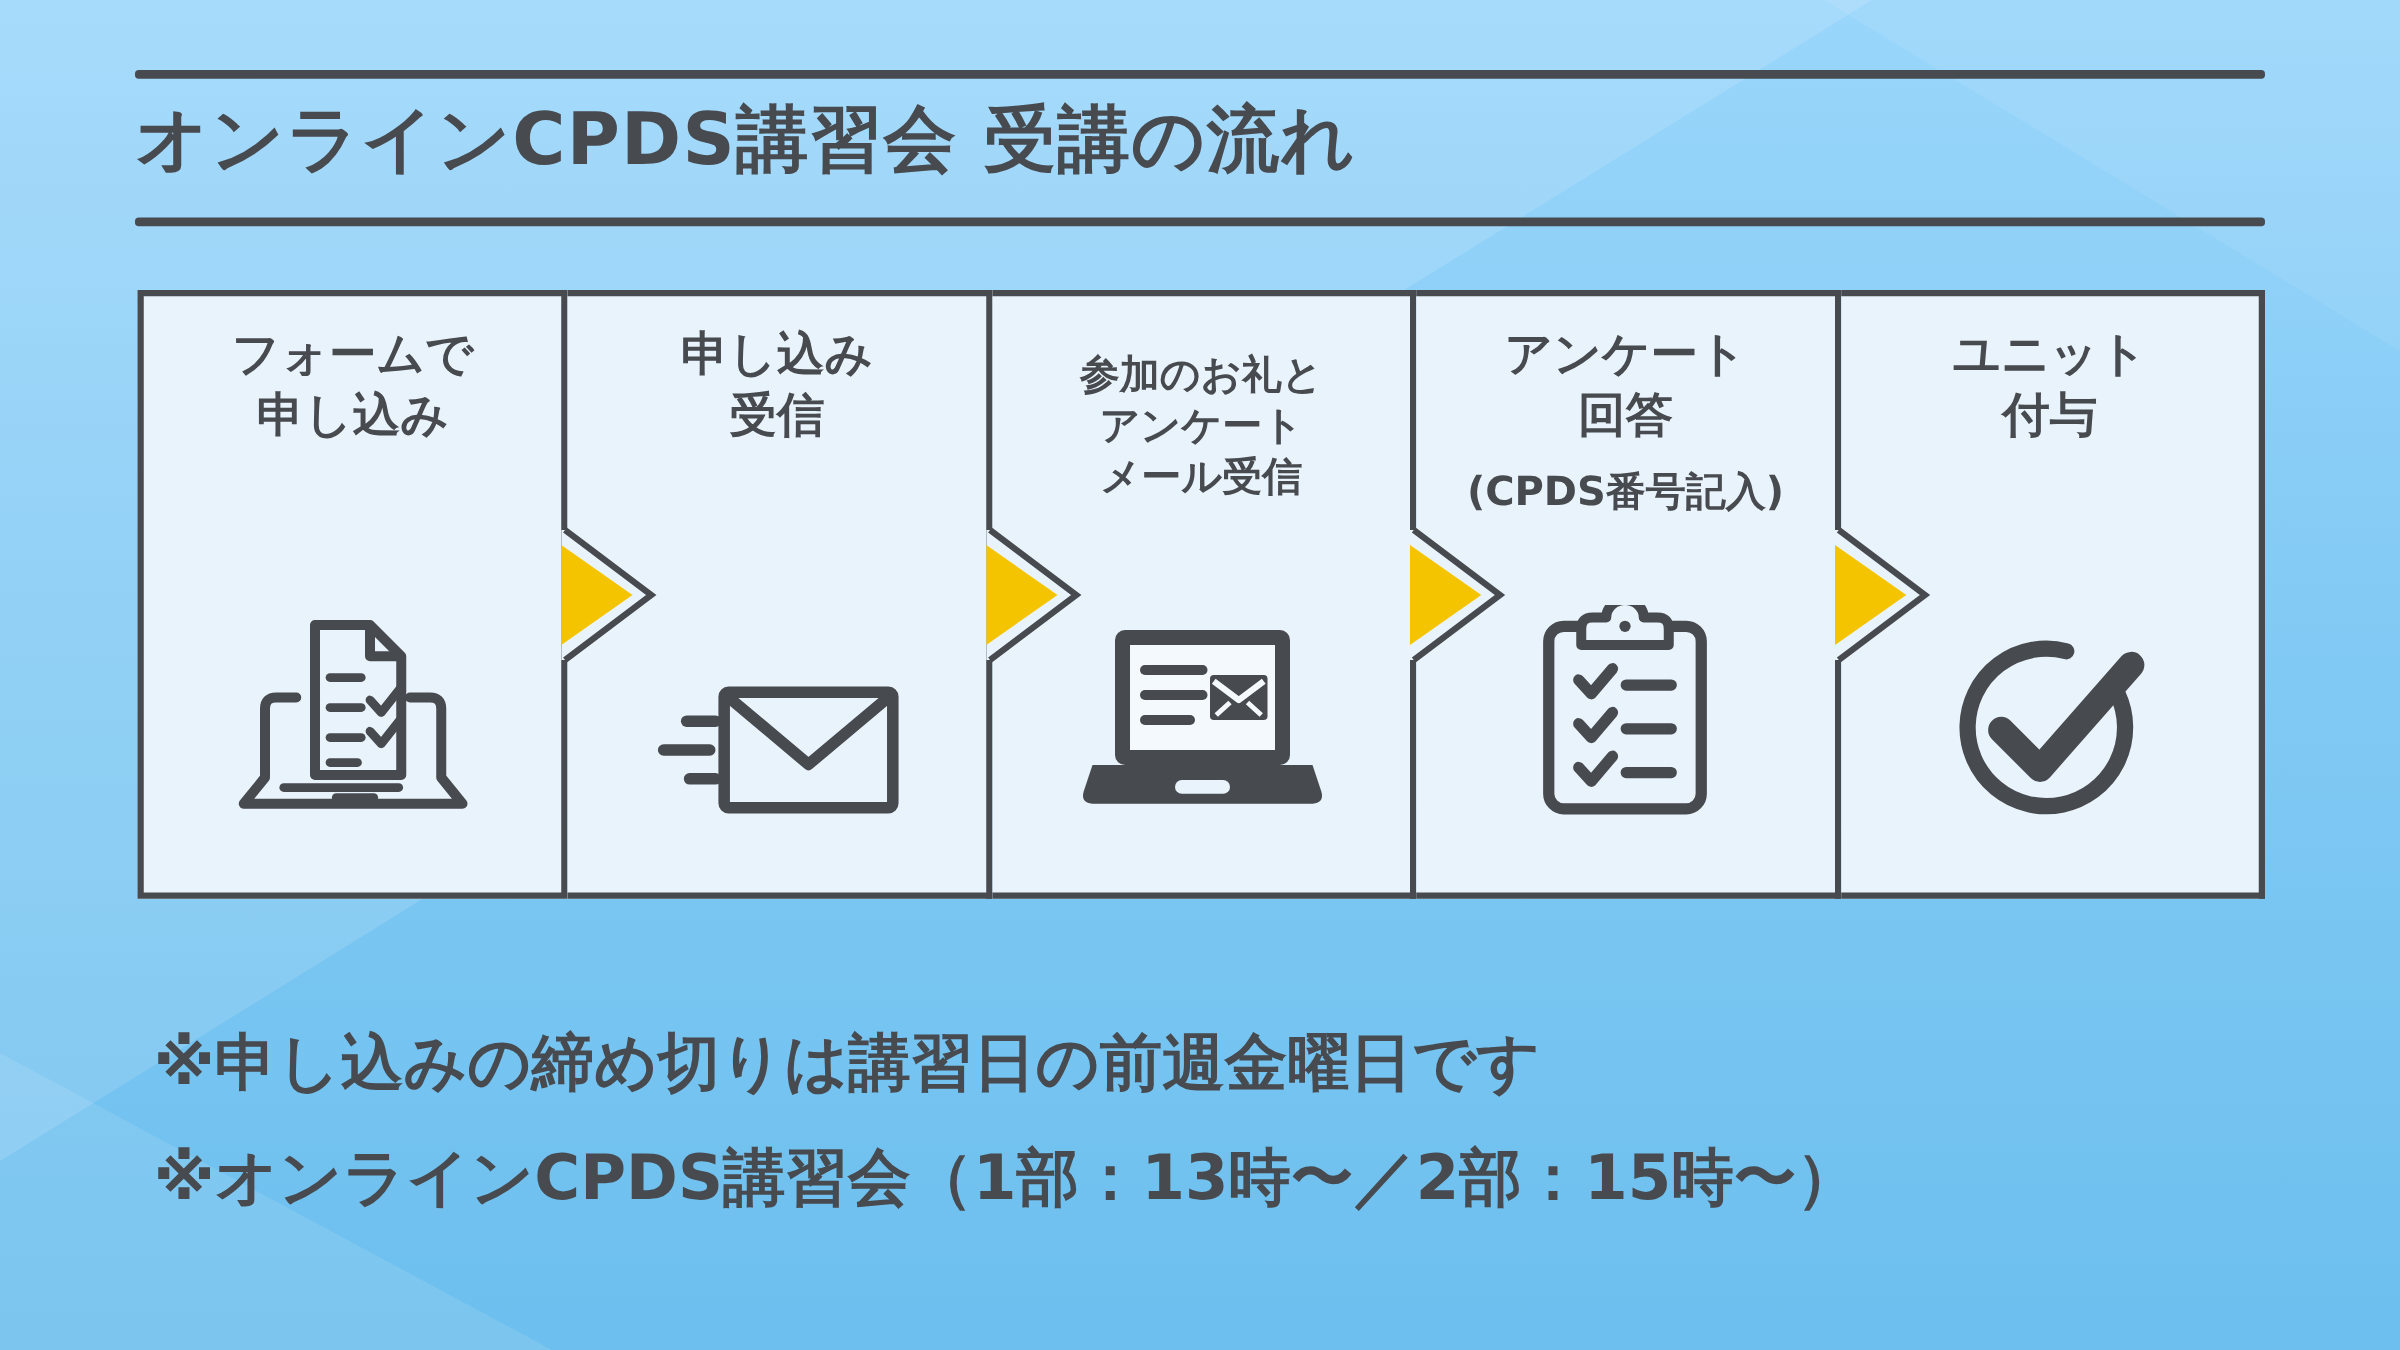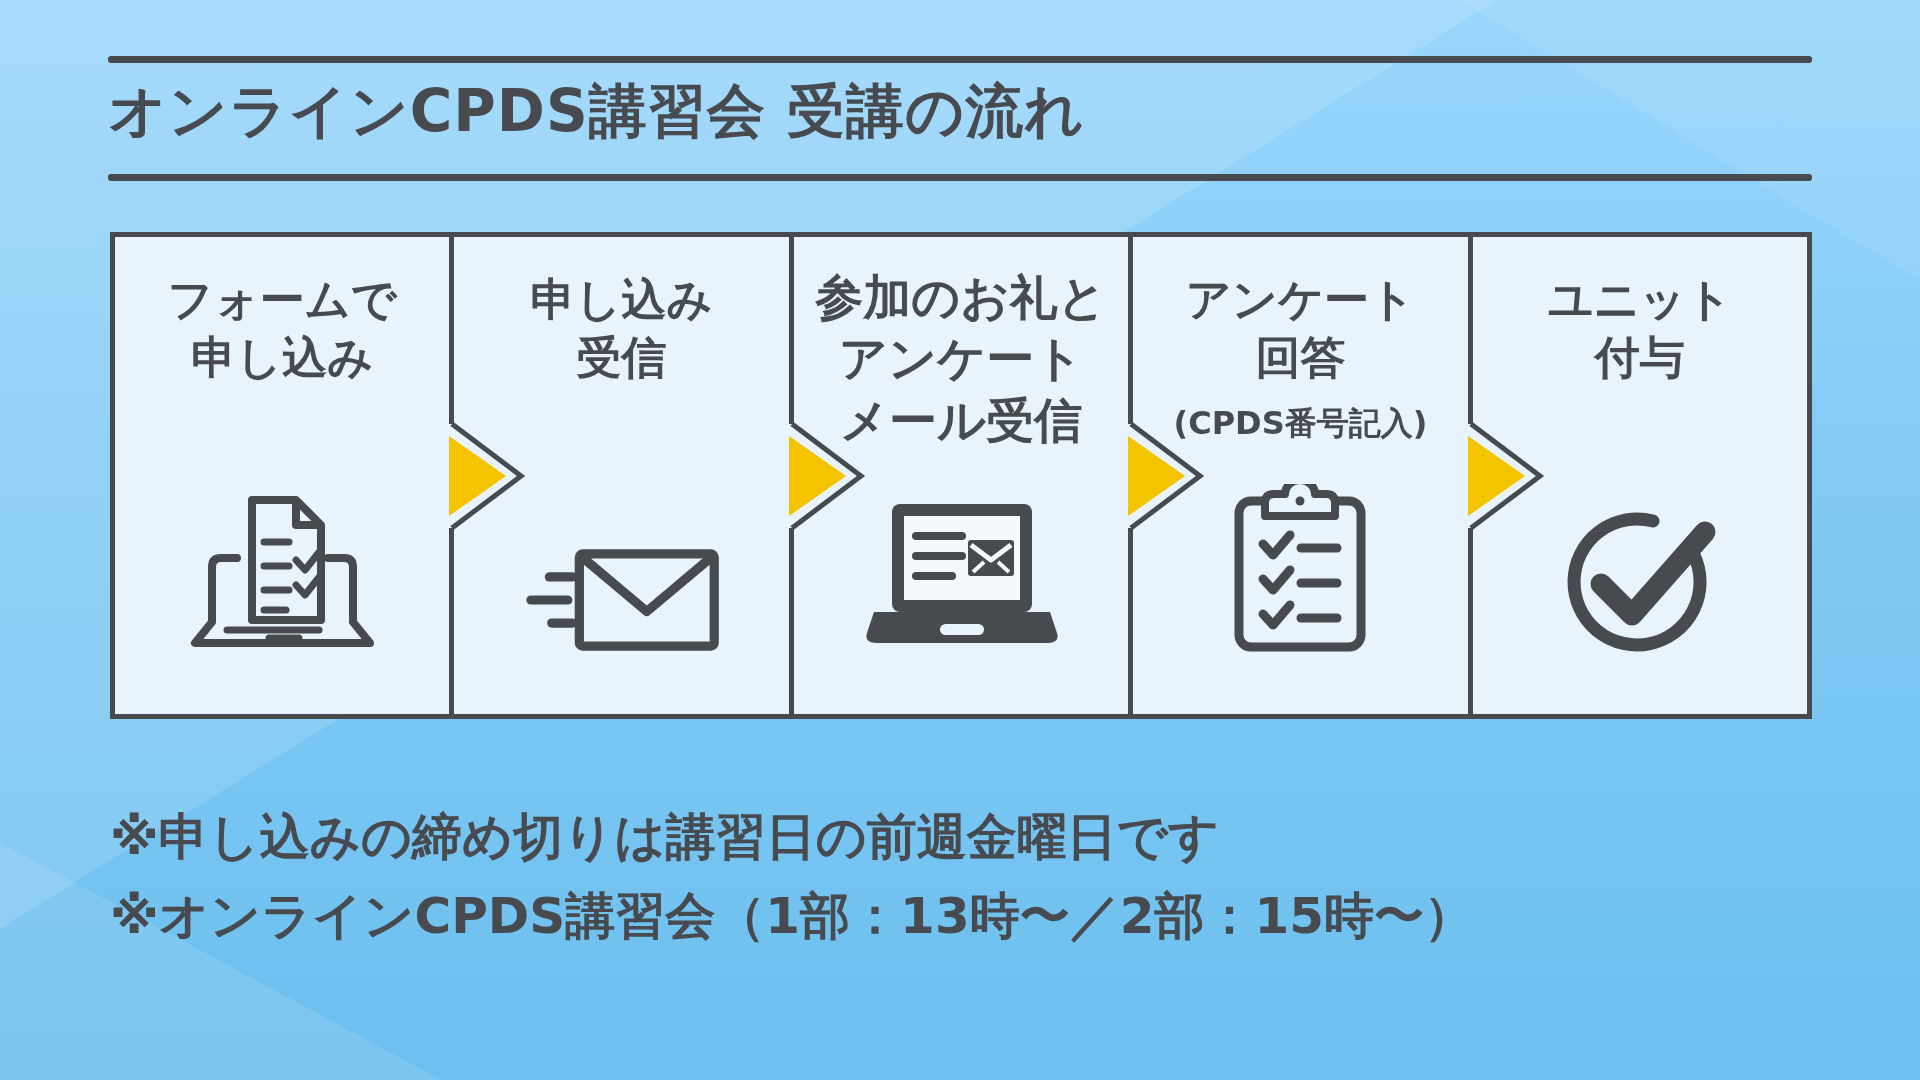--- a/index.html
+++ b/index.html
@@ -27,45 +27,45 @@
   
   .flow{position:absolute;left:110px;top:232px;width:1702px;height:487px;display:flex;}
   .step{
     position:relative;flex:1 1 0;background:#e9f3fb;
     border:5px solid #474a4f;border-left:none;
     display:flex;flex-direction:column;align-items:center;
     box-sizing:border-box;
   }
   .step.first{border-left:5px solid #474a4f;}
   .step-label{
-    margin:0;padding-top:34px;text-align:center;
-    font-size:45px;line-height:1.28;font-weight:bold;color:#474a4f;
+    margin:0;padding-top:22px;text-align:center;
+    font-size:38px;line-height:1.28;font-weight:bold;color:#474a4f;
     white-space:pre-line;
   }
-  .step.small-label .step-label{font-size:48px;padding-top:30px;}
+  .step.small-label .step-label{font-size:32px;padding-top:30px;margin-top:12px;}
   .step-sublabel{
     margin:12px;padding-top:4px;text-align:center;
     font-size:32px;font-weight:bold;color:#474a4f;white-space:nowrap;
   }
   .icon-area{
     flex:1;display:flex;align-items:flex-end;justify-content:center;
     padding-bottom:62px;
   }
   .icon-area svg{display:block;}
 
   
   .arrow{
     position:absolute;left:-5px;top:calc(50% - 62px);
     width:80px;height:124px;z-index:5;pointer-events:none;
   }
 
   
   .notes{position:absolute;left:106px;top:796px;}
   .note-line{
-    margin:4px;font-size:50px;line-height:75px;font-weight:bold;
+    margin:17px;font-size:50px;line-height:75px;font-weight:bold;
     color:#474a4f;white-space:nowrap;
   }
 </style>
 </head>
 <body>
 
 <div class="canvas">
   <div class="bg-band band-a"></div>
   <div class="bg-band band-b"></div>
   <div class="bg-band band-c"></div>

